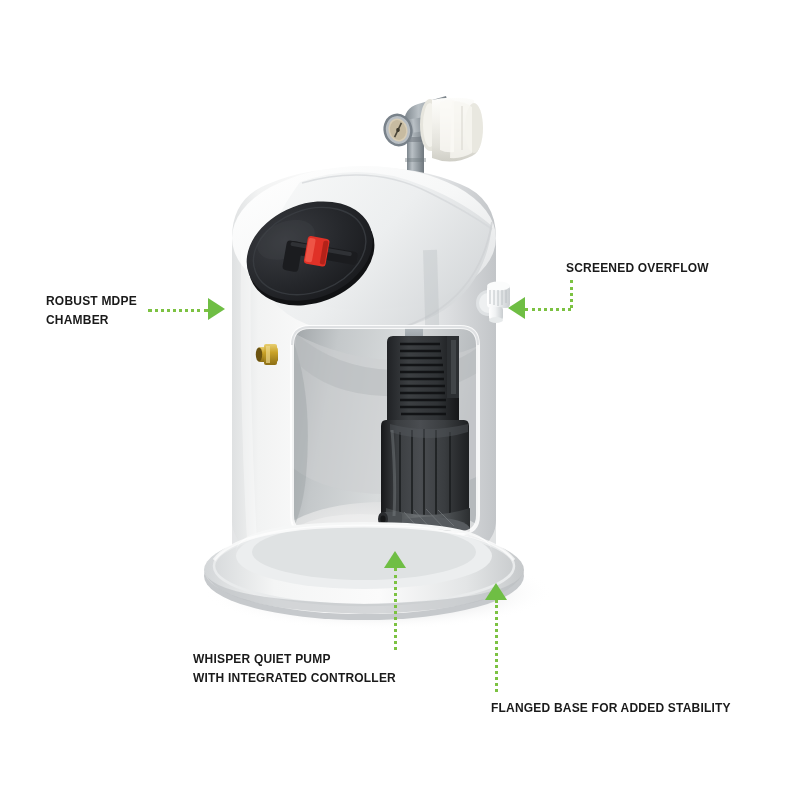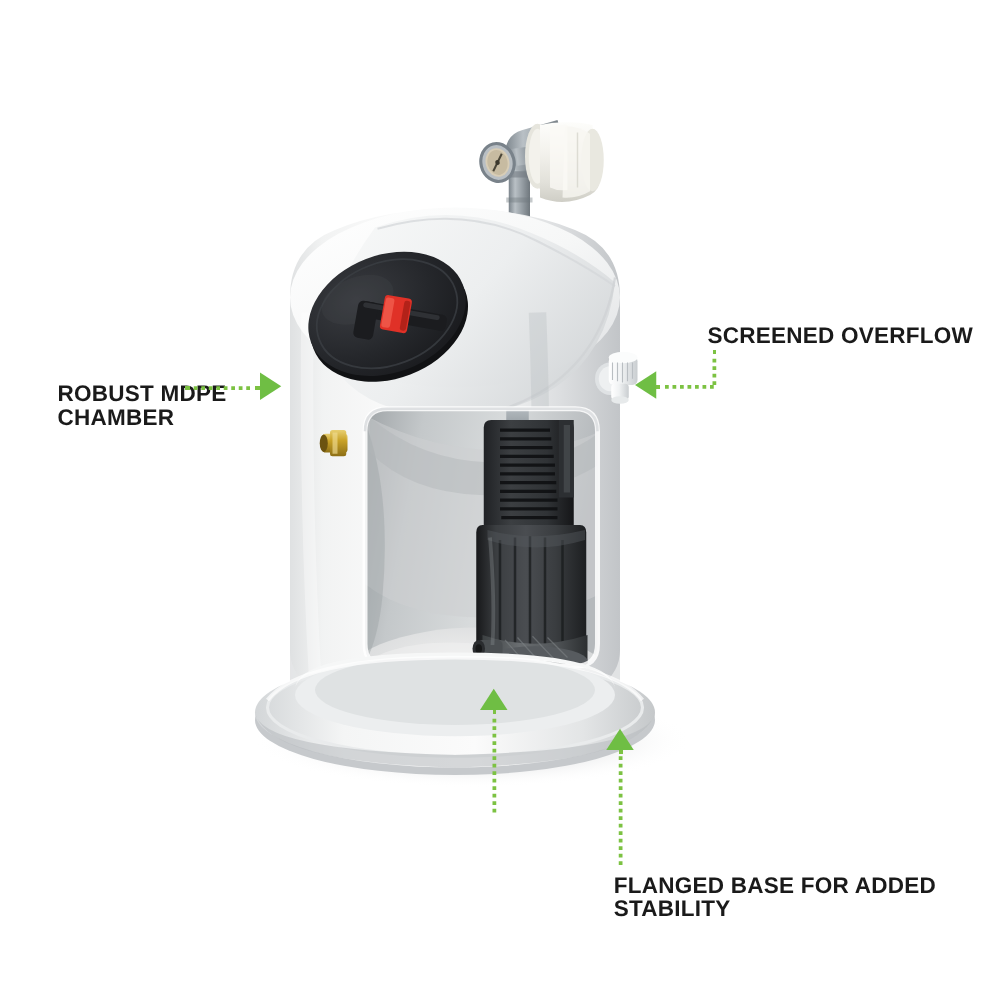--- a/index.html
+++ b/index.html
@@ -15,21 +15,21 @@
     background: #ffffff;
     overflow: hidden;
     font-family: "Liberation Sans", sans-serif;
   }
 
   
   .callout {
     position: absolute;
     font-family: "Liberation Sans", sans-serif;
     font-weight: bold;
-    font-size: 18px;
+    font-size: 12px;
     letter-spacing: 0.2px;
     line-height: 19px;
     color: #1a1a1a;
     white-space: pre-line;
   }
   .callout.left  { text-align: left; }
   .callout.right { text-align: left; }
 
   
   .leader-h {
@@ -360,30 +360,32 @@
       <ellipse cx="364" cy="556" rx="128" ry="33" fill="#eceeef"></ellipse>
       <ellipse cx="364" cy="552" rx="112" ry="28" fill="#dfe2e3"></ellipse>
       <path d="M236,552 q0,-26 128,-26 q128,0 128,26 q0,-30 -128,-30 q-128,0 -128,30 z" fill="#f6f7f7"></path>
 
       <path d="M204,570 q10,40 160,44 q150,-4 160,-44 q-4,30 -160,34 q-156,-4 -160,-34 z" fill="#b7babd" opacity="0.55"></path>
 
       <path d="M214,560 q26,-34 150,-34 q124,0 150,34" fill="none" stroke="#ffffff" stroke-width="3" opacity="0.7"></path>
     </g>
   </svg>
 
-  <div class="callout left" style="left:46px; top:306px;">ROBUST MDPE
+  <div class="callout left" style="left:46px; top:292px;">ROBUST MDPE
 CHAMBER</div>
   <div class="leader-h" style="left:148px; top:309px; width:60px;"></div>
   <div class="arrow right" style="left:208px; top:298px;"></div>
 
   <div class="callout right" style="left:566px; top:259px;">SCREENED OVERFLOW</div>
   <div class="leader-v" style="left:570px; top:280px; height:28px;"></div>
   <div class="leader-h" style="left:525px; top:308px; width:46px;"></div>
   <div class="arrow left" style="left:508px; top:297px;"></div>
 
+  <div class="callout bottom" style="left:193px; top:650px;">WHISPER QUIET PUMP
+WITH INTEGRATED CONTROLLER</div>
   <div class="leader-v" style="left:394px; top:568px; height:82px;"></div>
   <div class="arrow up" style="left:384px; top:551px;"></div>
 
   <div class="callout bottom" style="left:491px; top:699px;">FLANGED BASE FOR ADDED STABILITY</div>
   <div class="leader-v" style="left:495px; top:600px; height:92px;"></div>
   <div class="arrow up" style="left:485px; top:583px;"></div>
 
 </div>
 
 </body></html>

